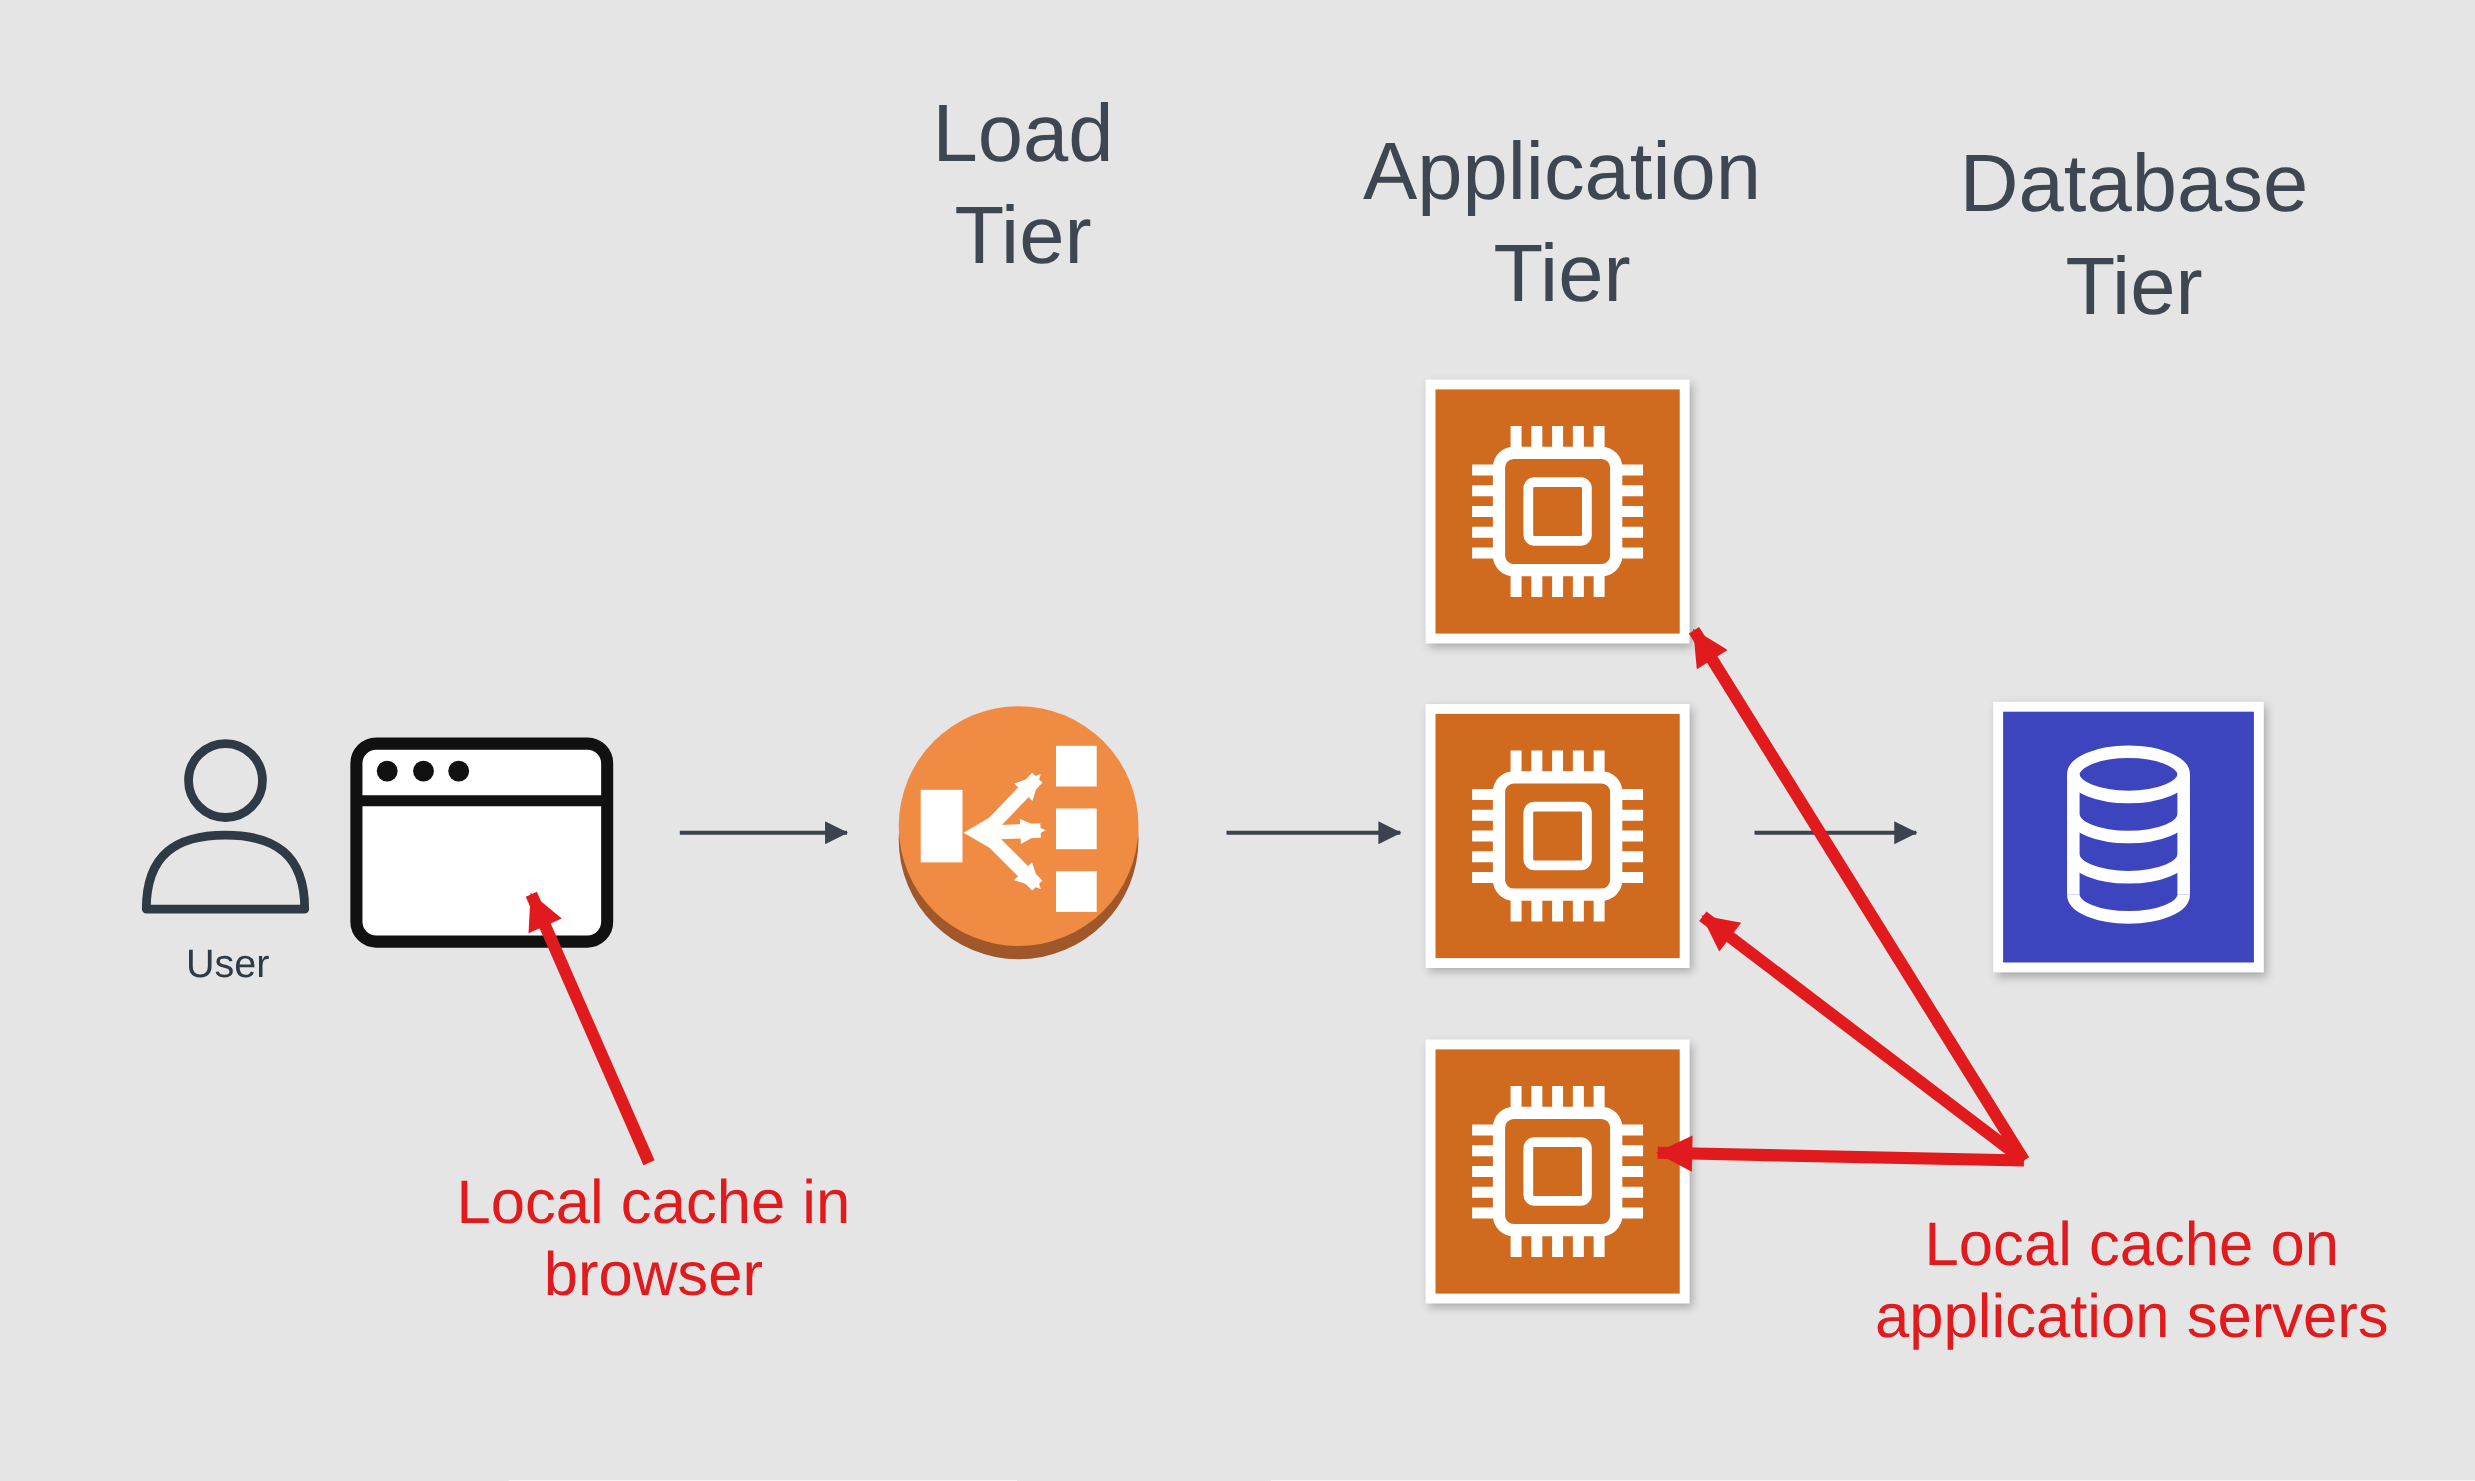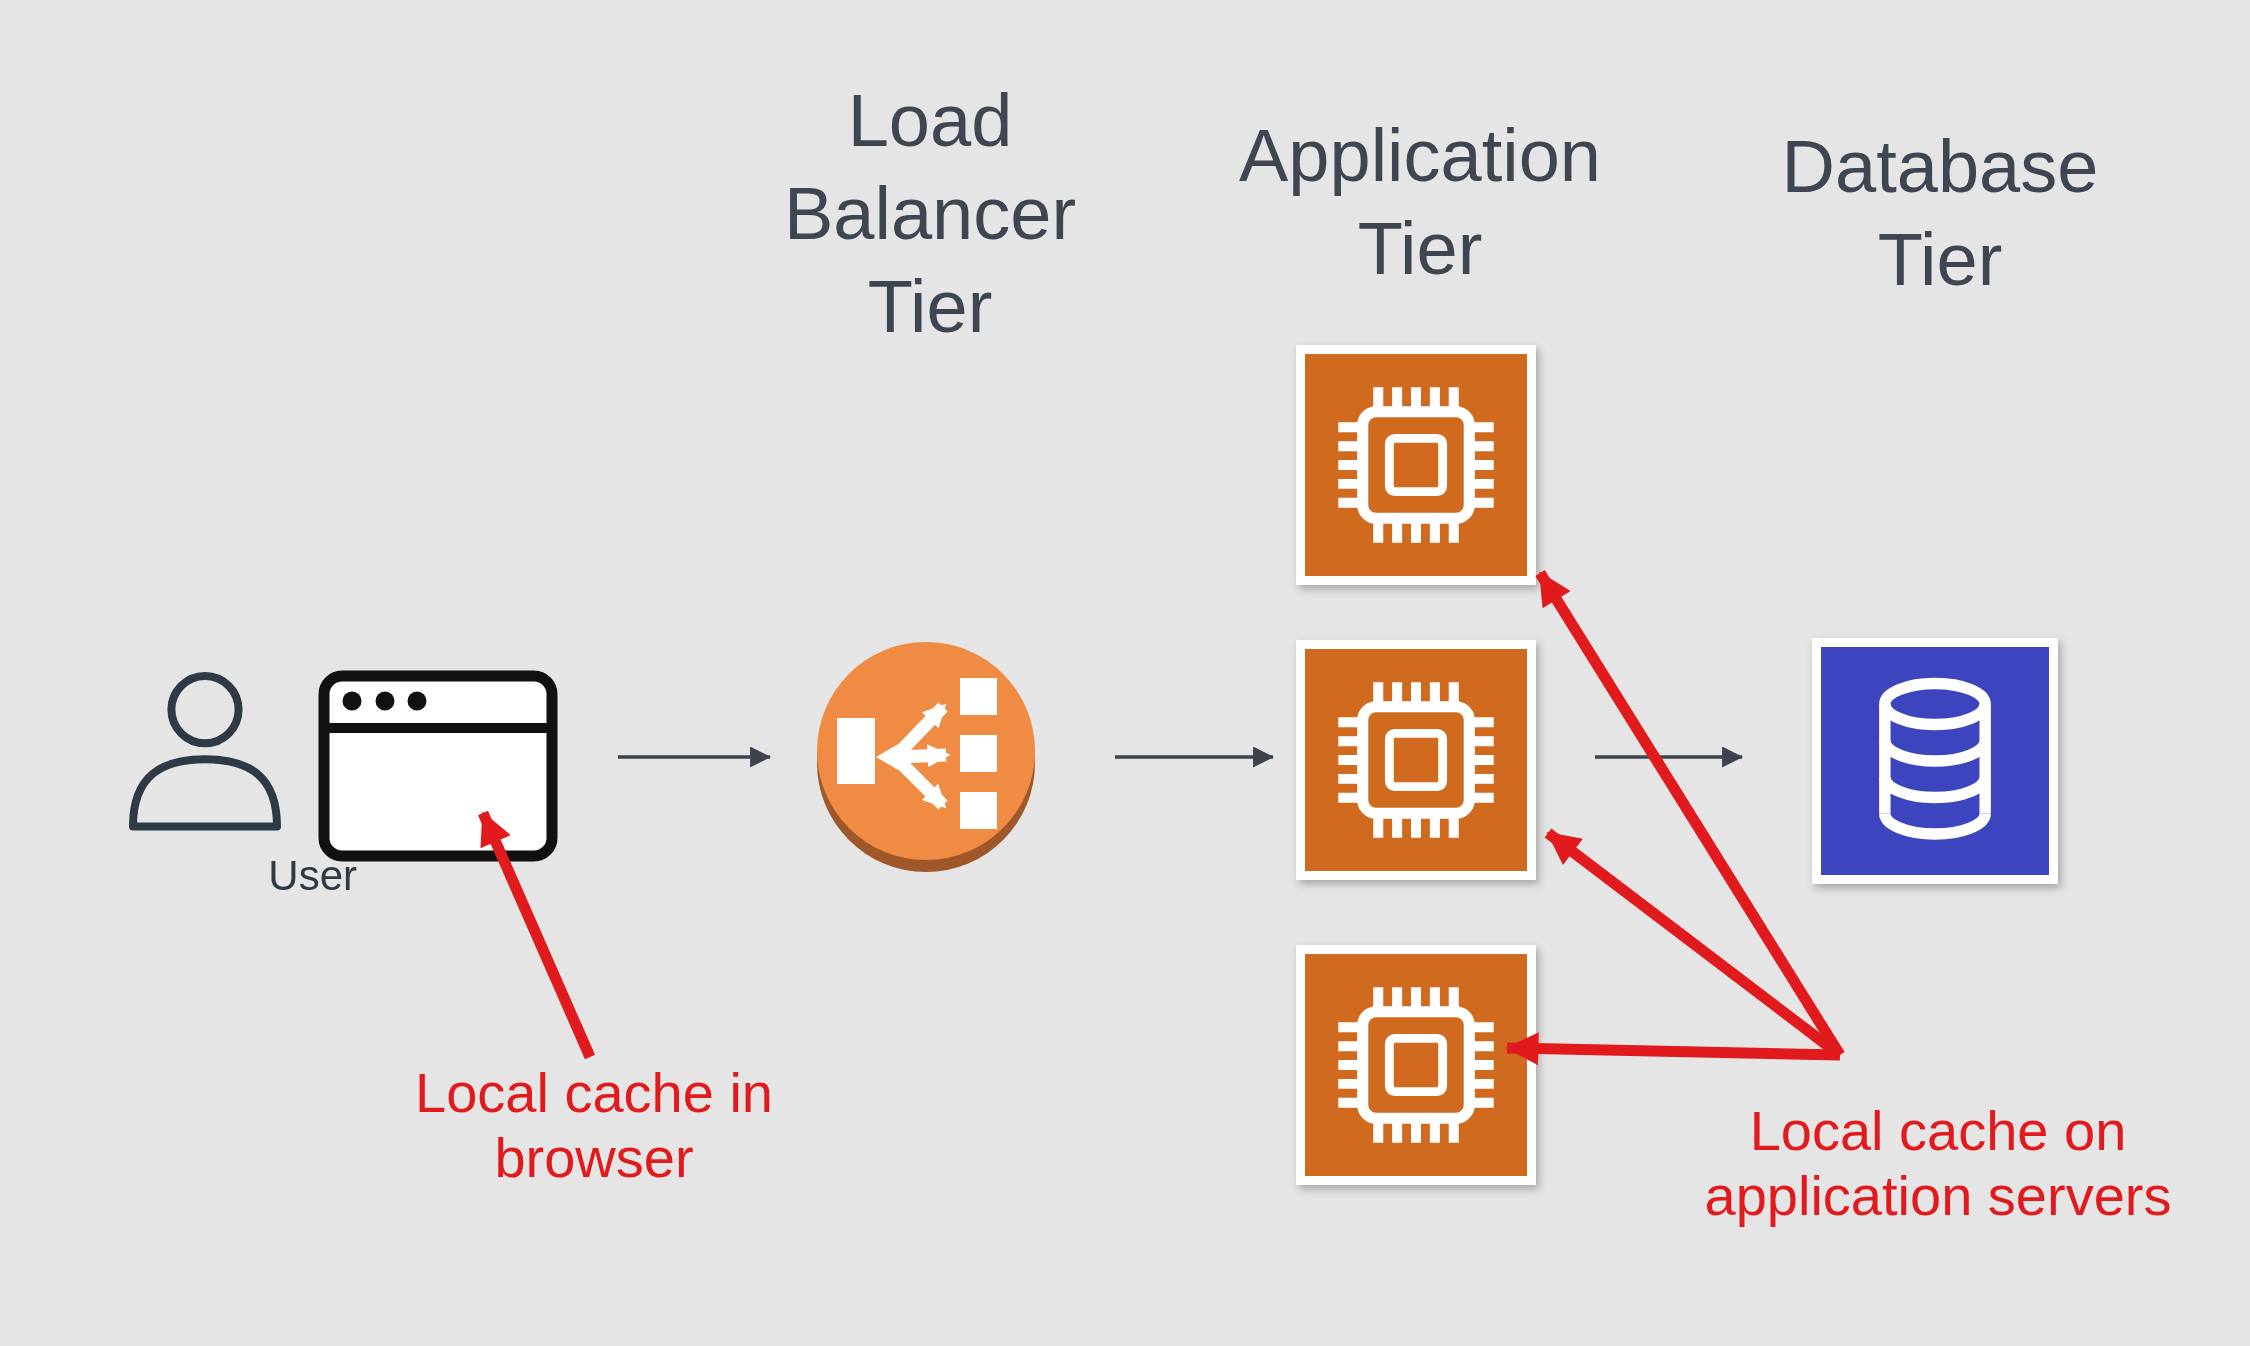--- a/index.html
+++ b/index.html
@@ -24,22 +24,22 @@
     width:640px;
     text-align:center;
     font-size:56px;
     line-height:65px;
     color:#E11B1D;
     font-weight:400;
   }
   .user-label{
     position:absolute;
     width:300px;
-    text-align:right;
-    font-size:42px;
+    text-align:center;
+    font-size:36px;
     line-height:56px;
     color:#2E3A45;
   }
   .abs{position:absolute;}
   .frame{
     position:absolute;
     background:#ffffff;
     box-shadow:3px 4px 8px rgba(90,90,90,0.45);
   }
   .frame .inner{margin:9px;}
@@ -48,21 +48,20 @@
   .chip-inner svg,.db-inner svg{display:block;width:100%;height:100%;}
   .overlay{position:absolute;left:0;top:0;pointer-events:none;}
 </style>
 </head>
 <body>
 
 <div class="canvas">
 
   <div class="heading" style="left:630px;top:74px;">
     <div>Load</div>
-    <div>Balancer</div>
     <div>Tier</div>
   </div>
 
   <div class="heading" style="left:1120px;top:109px;">
     <div>Application</div>
     <div>Tier</div>
   </div>
 
   <div class="heading" style="left:1640px;top:120px;">
     <div>Database</div>

